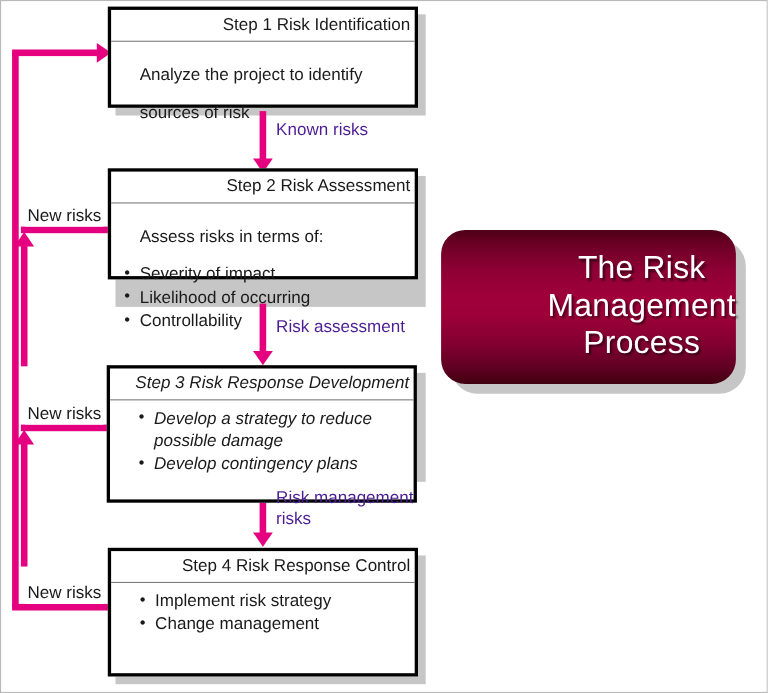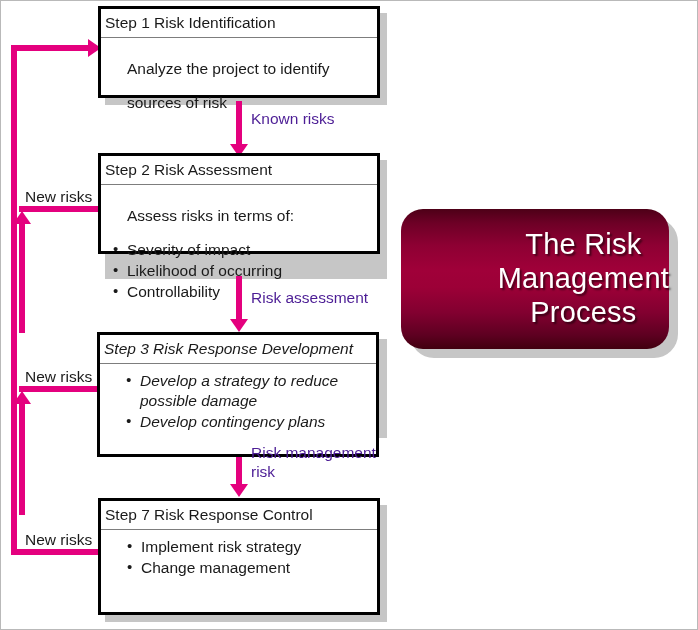--- a/index.html
+++ b/index.html
@@ -29,21 +29,21 @@
     border: 3px solid #000000;
     z-index: 5;
   }
   .step-shadow {
     position: absolute;
     background: #c6c6c6;
     z-index: 2;
   }
   .step-title {
     box-sizing: border-box;
-    text-align: left;
+    text-align: right;
     font-size: 15.5px;
     color: #1a1a1a;
     border-bottom: 1px solid #7d7d7d;
     padding: 5px 4px 6px 4px;
     line-height: 1.1;
     white-space: nowrap;
   }
   .step-body {
     box-sizing: border-box;
     font-size: 15.5px;
@@ -219,25 +219,25 @@
     <div class="step-body indent">
       <ul class="bullet-list">
         <li>Develop a strategy to reduce possible damage</li>
         <li>Develop contingency plans</li>
       </ul>
     </div>
   </div>
 
   <div class="v-arrow" style="left:235px; top:434px; height:50px;"></div>
   <div class="arrow-label" style="left:250px; top:442px;">Risk management
-risk</div>
+risks</div>
 
   <div class="step-shadow" style="left:104px; top:504px; width:282px; height:117px;"></div>
   <div class="step-box" style="left:97px; top:497px; width:282px; height:117px;">
-    <div class="step-title">Step 7 Risk Response Control</div>
+    <div class="step-title">Step 4 Risk Response Control</div>
     <div class="step-body indent">
       <ul class="bullet-list">
         <li>Implement risk strategy</li>
         <li>Change management</li>
       </ul>
     </div>
   </div>
 
   <div class="fb-h" style="left:10px; top:548px; width:90px;"></div>
   <div class="fb-v" style="left:10px; top:47px; height:504px;"></div>

